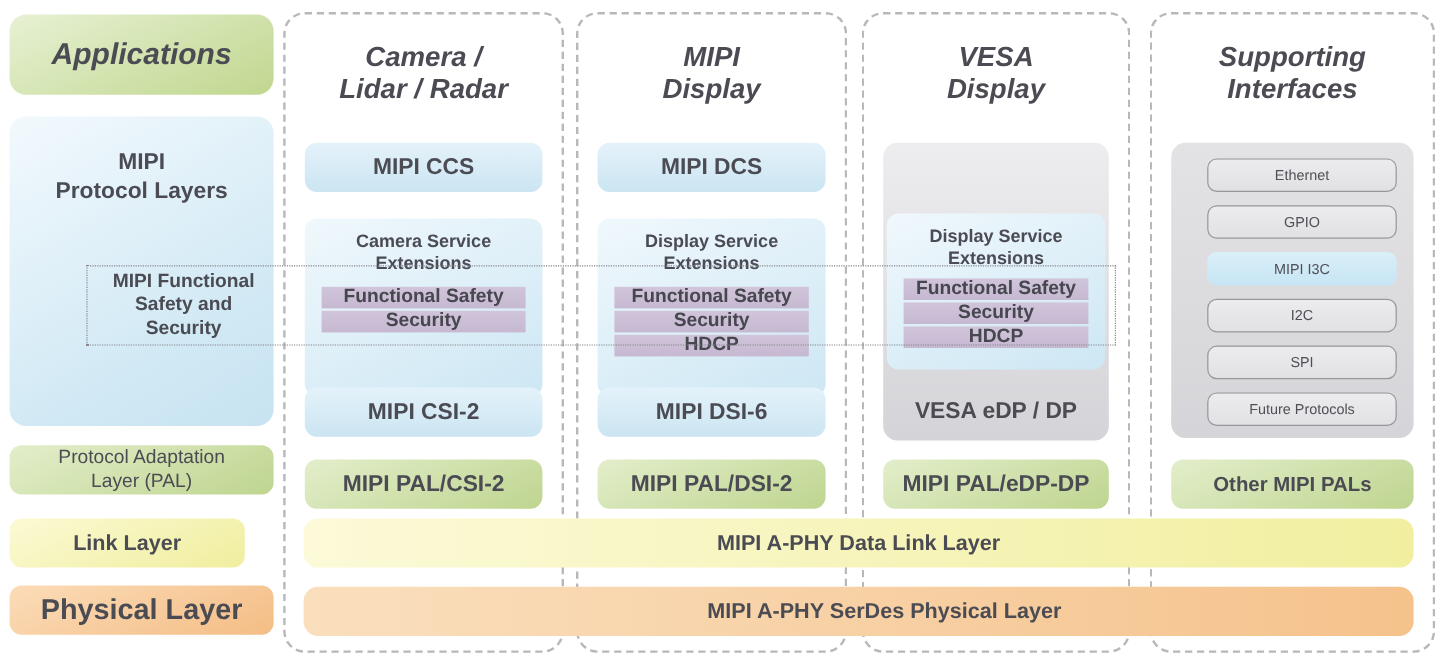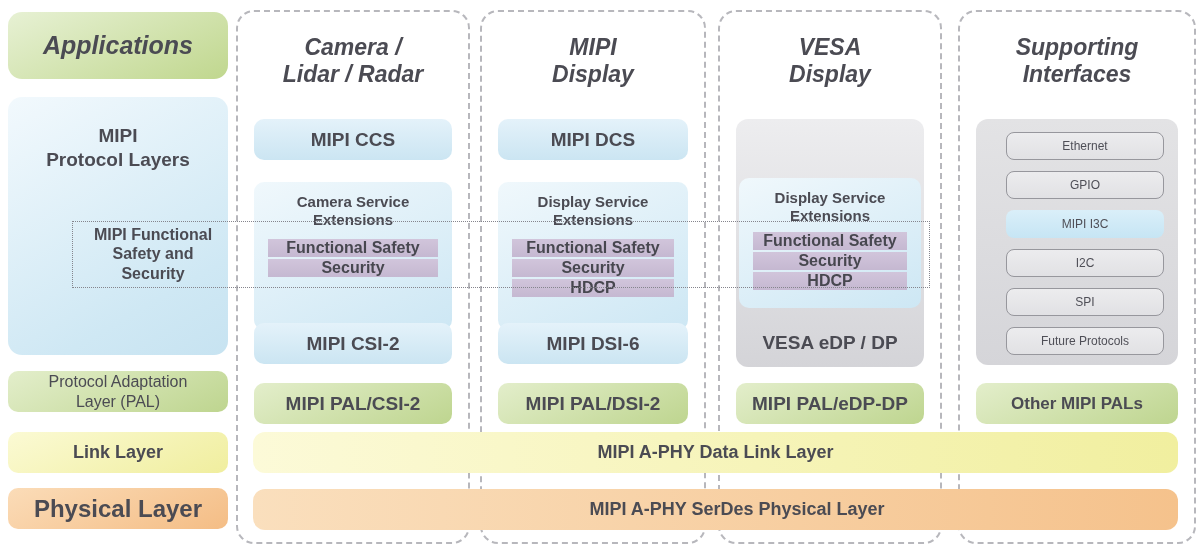--- a/index.html
+++ b/index.html
@@ -35,21 +35,21 @@
 
   .lbl-lg  { font-size:19px; font-weight:bold; }
   .lbl-md  { font-size:17px; font-weight:bold; }
   .lbl-sm  { font-size:15px; font-weight:bold; line-height:1.22; }
 
   
   .app-hdr   { left:8px; top:12px; width:220px; height:67px; font-size:25px; font-weight:bold; font-style:italic; }
   .proto-big { left:8px; top:97px; width:220px; height:258px; }
   .proto-big .txt { position:absolute; top:27px; left:0; right:0; text-align:center; font-size:19px; font-weight:bold; line-height:1.25; }
   .pal-left  { left:8px; top:371px; width:220px; height:41px; font-size:16px; font-weight:normal; line-height:1.2; }
-  .link-left { left:8px; top:432px; width:220px; height:41px; font-size:18px; font-weight:bold; }
+  .link-left { left:8px; top:432px; width:196px; height:41px; font-size:18px; font-weight:bold; }
   .phy-left  { left:8px; top:488px; width:220px; height:41px; font-size:24px; font-weight:bold; }
 
   
   .top-box   { top:107px; height:41px; }
   .srv-box   { top:170px; height:148px; }
   .proto-row { top:311px; height:41px; }
   .pal-row   { top:371px; height:41px; }
   .inset     { left:16px; right:16px; position:absolute; }
   .srv-title { position:absolute; top:11px; left:0; right:0; text-align:center; }
   .feat-wrap { position:absolute; left:14px; right:14px; top:57px; }

